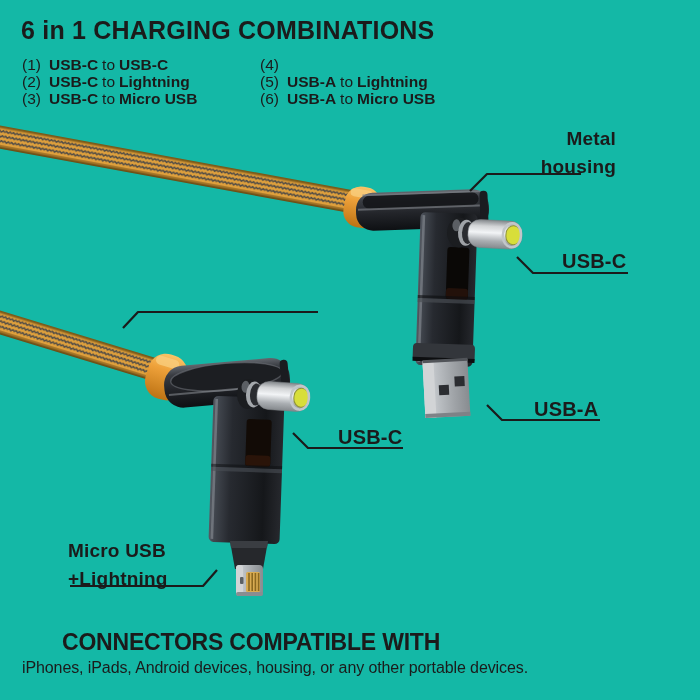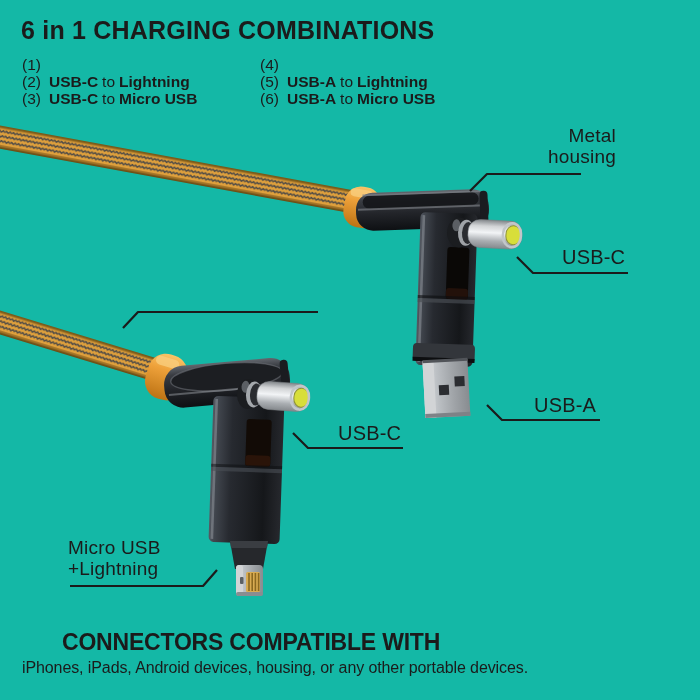--- a/index.html
+++ b/index.html
@@ -15,21 +15,21 @@
   .col1 { left:22px; }
   .col2 { left:260px; }
   .combo-row { display:flex; font-size:15.5px; line-height:17px; height:17px; white-space:nowrap; }
   .combo-num { width:27px; font-weight:400; flex:none; }
   .b { font-weight:700; }
   .r { font-weight:400; }
   .combo-text span { margin-right:4px; }
   .combo-text span:last-child { margin-right:0; }
   .render { position:absolute; left:0; top:0; }
   .label {
-    position:absolute; font-weight:400; font-size:19px; line-height:21px;
+    position:absolute; font-weight:700; font-size:19px; line-height:28px;
     white-space:pre-line; letter-spacing:0.2px;
   }
   .lbl-metal       { top:125px; right:120px; text-align:right; }
   .lbl-usbc-top    { left:562px; top:247px; font-size:20px; }
   .lbl-usba        { left:534px; top:395px; font-size:20px; }
   .lbl-usbc-bottom { left:338px; top:423px; font-size:20px; }
   .lbl-nylon       { top:269px; right:382px; text-align:right; }
   .lbl-micro       { left:68px;  top:537px; }
   .footer-heading {
     position:absolute; left:22px; top:629px;
@@ -195,20 +195,21 @@
       <path d="M123,328 L138,312 L318,312"></path>
       <path d="M70,586 L203,586 L217,570"></path>
     </g>
   </svg>
 
   <div class="title">6 in 1 CHARGING COMBINATIONS</div>
 
   <div class="combo-col col1">
     <div class="combo-row">
       <span class="combo-num">(1)</span>
+      <span class="combo-text"><span class="b">USB-C</span><span class="r">to</span><span class="b">USB-C</span></span>
     </div>
     <div class="combo-row">
       <span class="combo-num">(2)</span>
       <span class="combo-text"><span class="b">USB-C</span><span class="r">to</span><span class="b">Lightning</span></span>
     </div>
     <div class="combo-row">
       <span class="combo-num">(3)</span>
       <span class="combo-text"><span class="b">USB-C</span><span class="r">to</span><span class="b">Micro USB</span></span>
     </div>
   </div>

